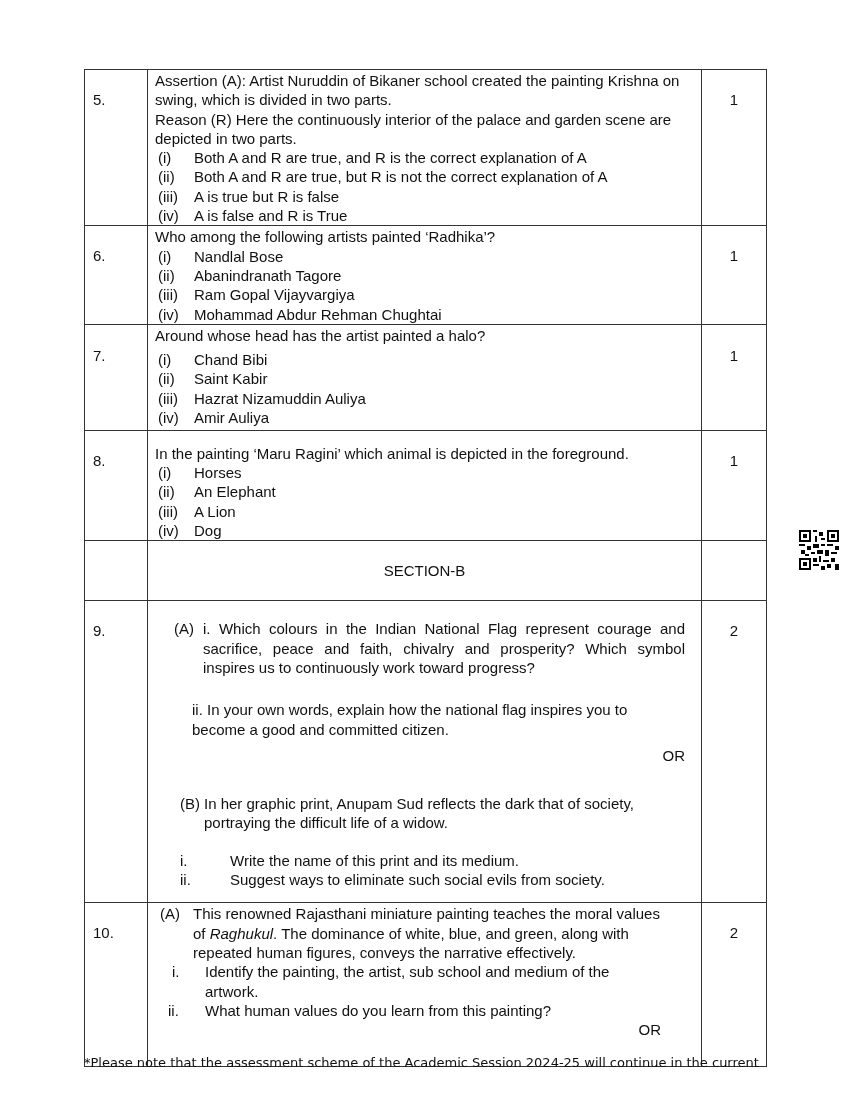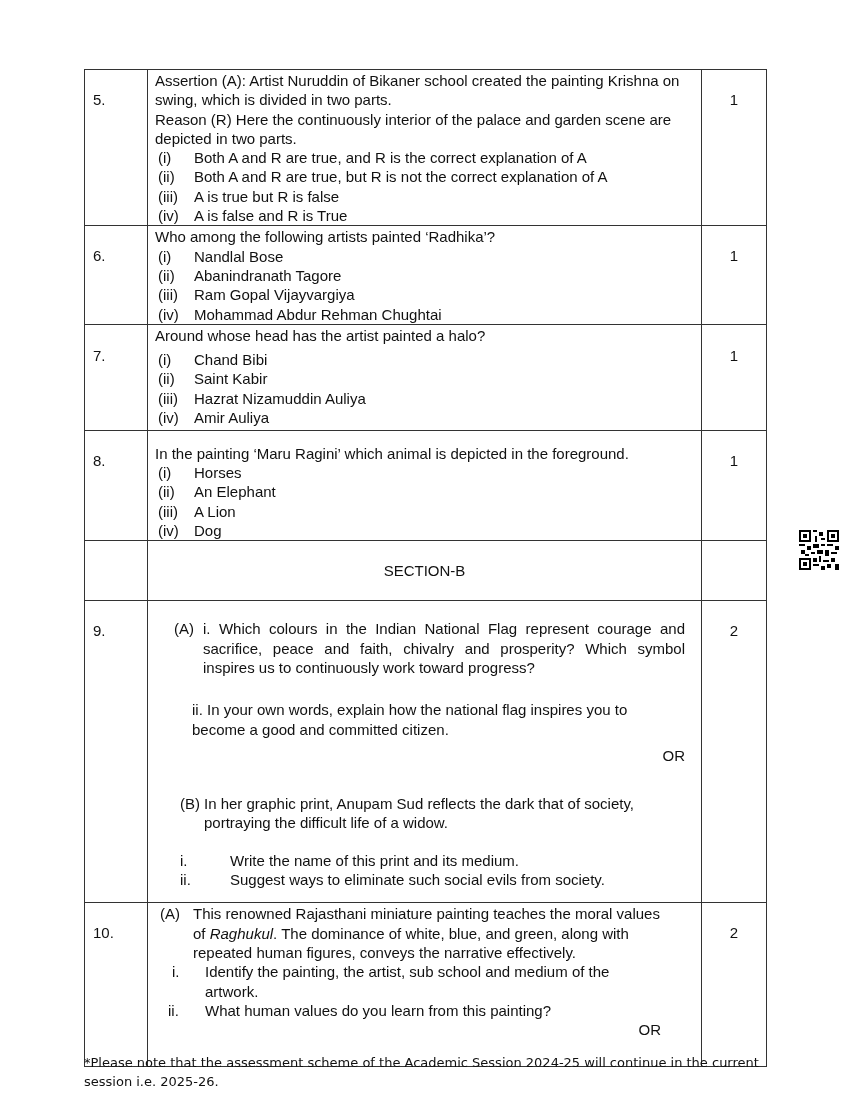--- a/index.html
+++ b/index.html
@@ -265,16 +265,15 @@
       <rect x="7" y="17" width="3" height="1"></rect>
           <rect x="11" y="18" width="2" height="2"></rect>
           <rect x="14" y="17" width="2" height="2"></rect>
           <rect x="18" y="17" width="2" height="3"></rect>
     </g>
   </svg>
 </div>
 
 <div class="footnote">
   <div>*Please note that the assessment scheme of the Academic Session 2024-25 will continue in the current</div>
-  <div>session i.e. 2025-26.</div>
 </div>
 
 </div>
 
 </body></html>

